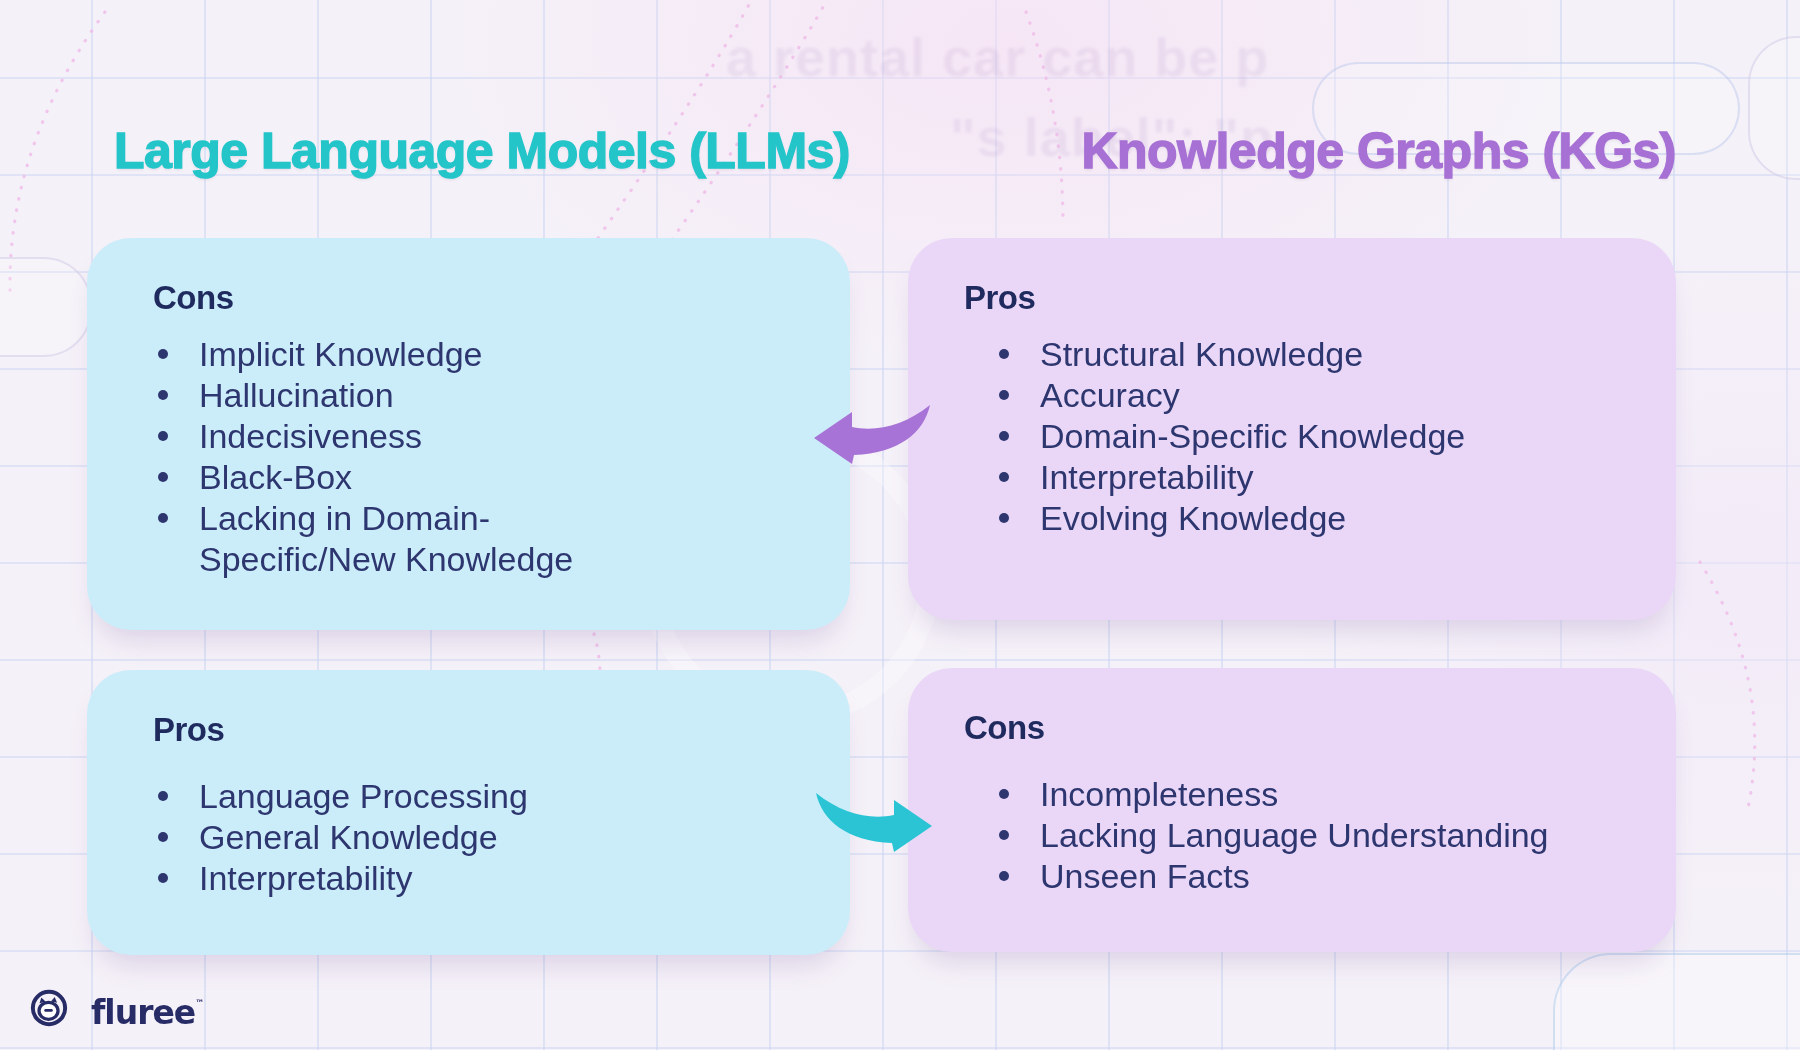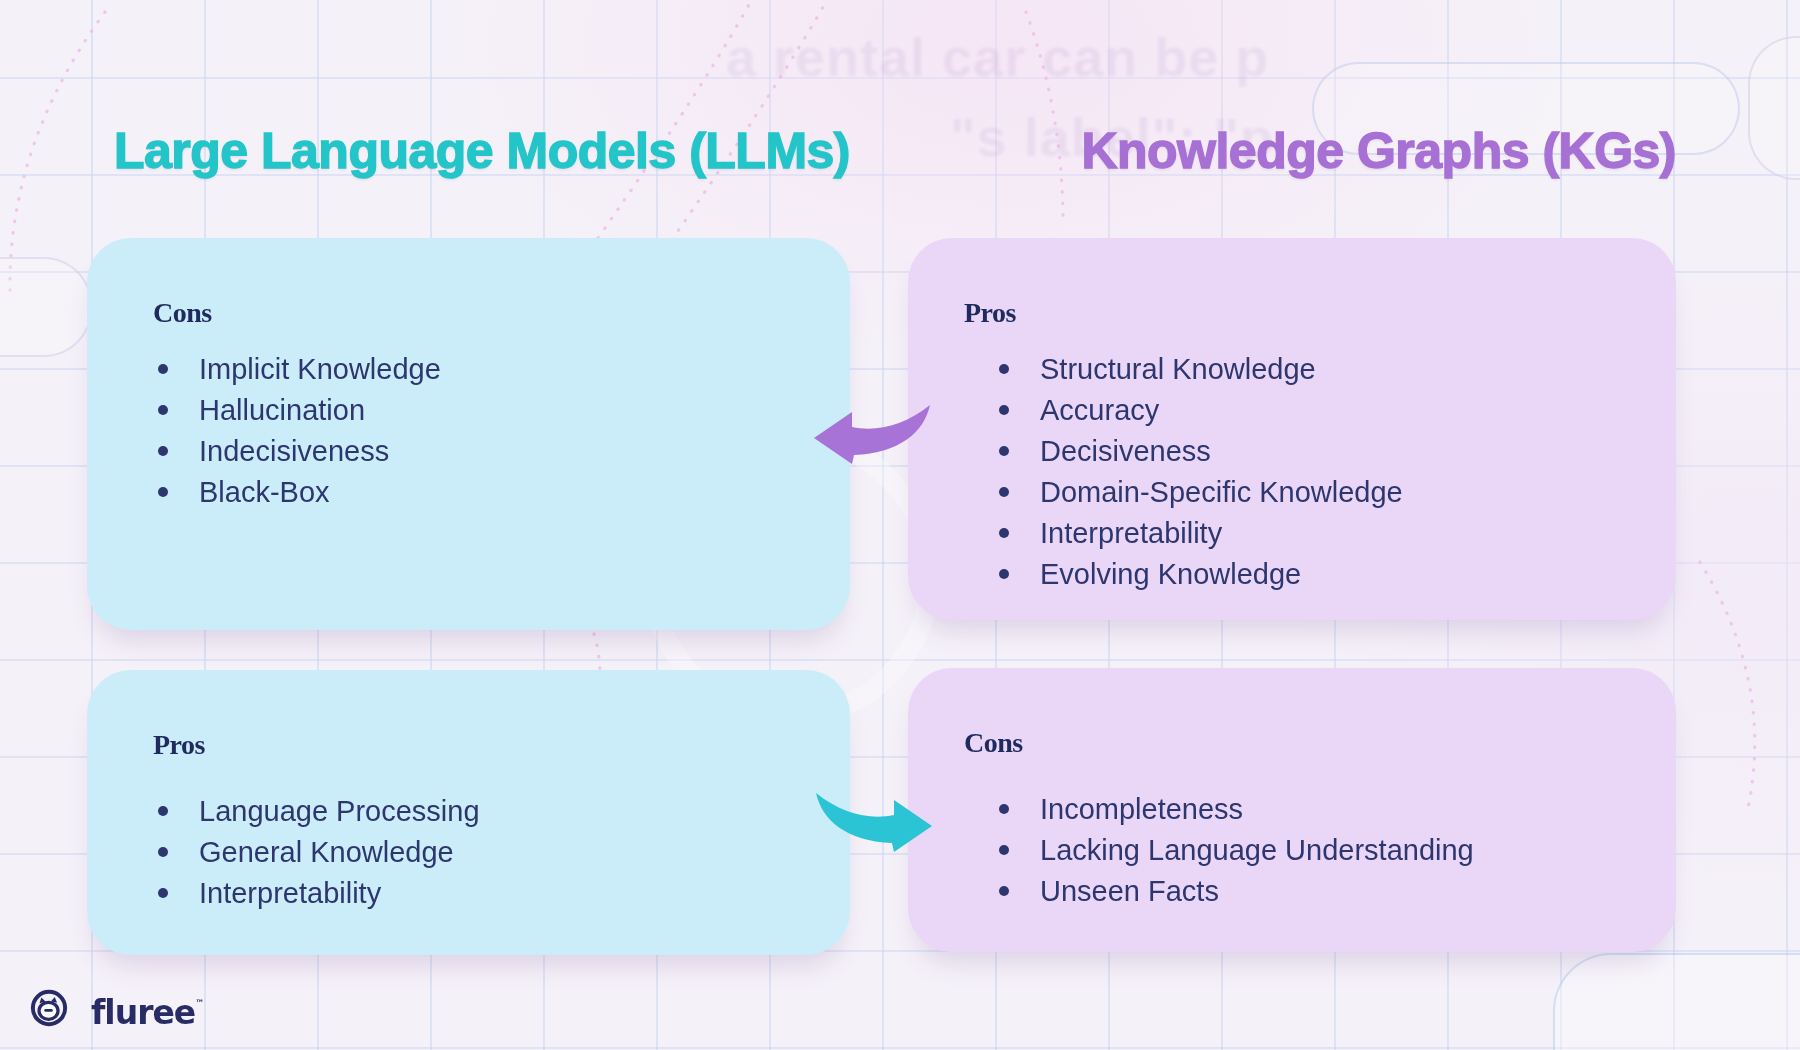--- a/index.html
+++ b/index.html
@@ -36,26 +36,26 @@
   .col-heading.right{left:908px;width:768px;color:#A770D4;}
   
   .box{position:absolute;border-radius:44px;z-index:2;box-sizing:border-box;
     box-shadow:0 18px 26px -8px rgba(120,90,160,0.20);}
   .box-blue{background:#CBEDFA;}
   .box-purple{background:#EAD7F7;}
   .pos-tl{left:87px;top:238px;width:763px;height:392px;padding:36px 40px 0 66px;}
   .pos-tr{left:908px;top:238px;width:768px;height:382px;padding:36px 30px 0 56px;}
   .pos-bl{left:87px;top:670px;width:763px;height:285px;padding:36px 40px 0 66px;}
   .pos-br{left:908px;top:668px;width:768px;height:284px;padding:36px 30px 0 56px;}
-  .box-title{font-family:Liberation Serif, serif;font-weight:bold;
-    font-size:28px;line-height:48px;color:#1F2A5E;letter-spacing:-0.5px;margin:15px 0 12px 0;}
+  .box-title{font-family:Liberation Sans, sans-serif;font-weight:bold;
+    font-size:33px;line-height:48px;color:#1F2A5E;letter-spacing:-0.5px;margin:0 0 12px 0;}
   .row-bottom .box-title{margin-bottom:22px;}
   .box ul{list-style:none;margin:0;padding:0;}
   .pos-tr ul,.pos-br ul{margin-left:30px;}
-  .box li{position:relative;padding-left:46px;font-size:29px;line-height:41px;color:#2D366F;}
+  .box li{position:relative;padding-left:46px;font-size:34px;line-height:41px;color:#2D366F;}
   .box li::before{content:"";position:absolute;left:5px;top:15px;width:10px;height:10px;
     border-radius:50%;background:#2D366F;}
   .pos-tl li{max-width:440px;}
   
   .arrow{position:absolute;z-index:3;}
   .arrow-left{left:812px;top:398px;}
   .arrow-right{left:810px;top:786px;}
   
   .logo{position:absolute;left:30px;top:984px;display:flex;align-items:center;gap:7px;z-index:2;}
   .logo-text{font-family:"DejaVu Sans","Liberation Sans",sans-serif;font-weight:bold;
@@ -90,29 +90,29 @@
   <div class="col-heading left">Large Language Models (LLMs)</div>
   <div class="col-heading right">Knowledge Graphs (KGs)</div>
 
   <section class="box box-blue pos-tl row-top">
     <h2 class="box-title">Cons</h2>
     <ul>
       <li>Implicit Knowledge</li>
       <li>Hallucination</li>
       <li>Indecisiveness</li>
       <li>Black-Box</li>
+      <li>Lacking in Domain-Specific/New Knowledge</li>
     </ul>
   </section>
 
   <section class="box box-purple pos-tr row-top">
     <h2 class="box-title">Pros</h2>
     <ul>
       <li>Structural Knowledge</li>
       <li>Accuracy</li>
-      <li>Decisiveness</li>
       <li>Domain-Specific Knowledge</li>
       <li>Interpretability</li>
       <li>Evolving Knowledge</li>
     </ul>
   </section>
 
   <section class="box box-blue pos-bl row-bottom">
     <h2 class="box-title">Pros</h2>
     <ul>
       <li>Language Processing</li>

